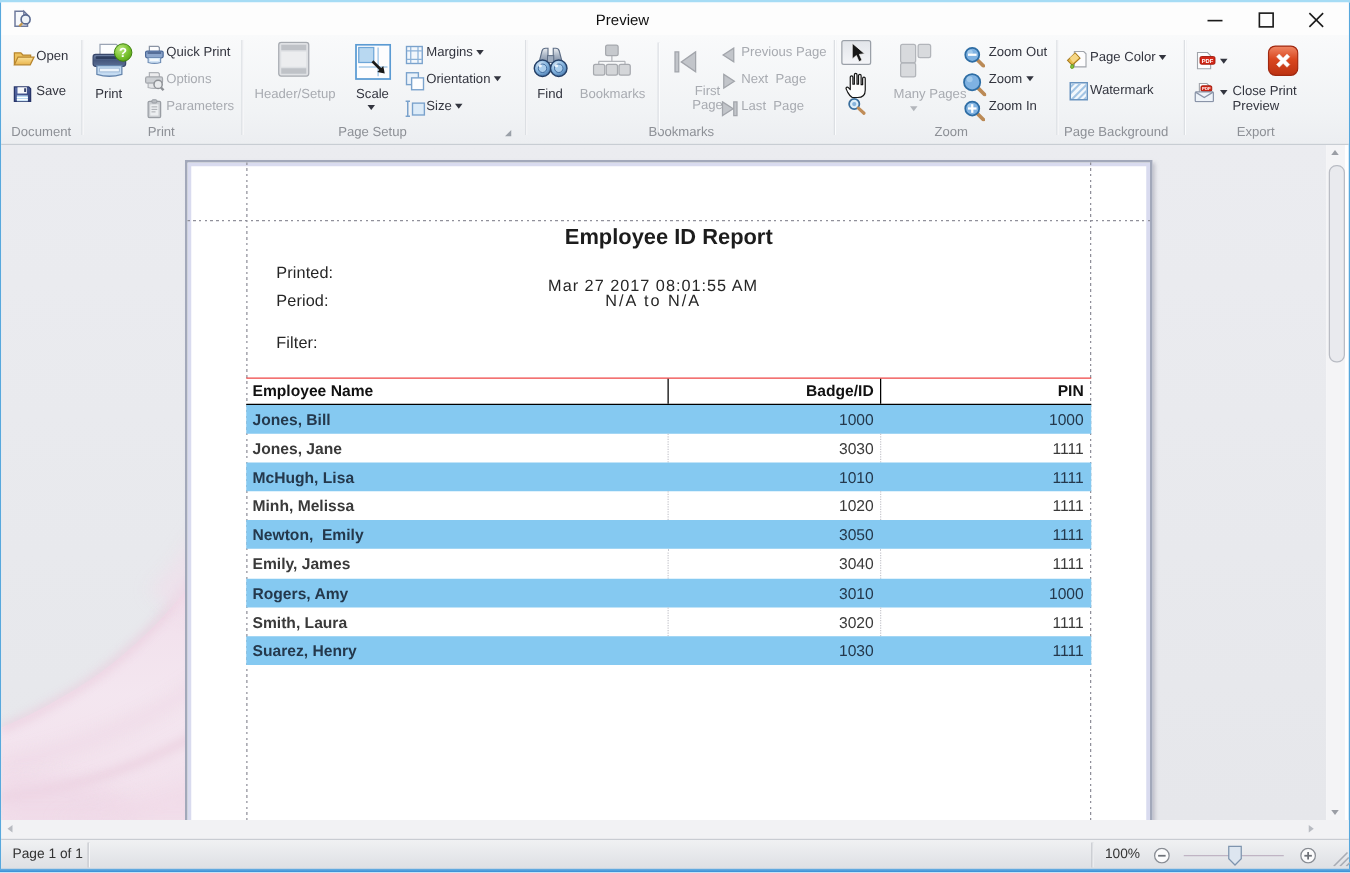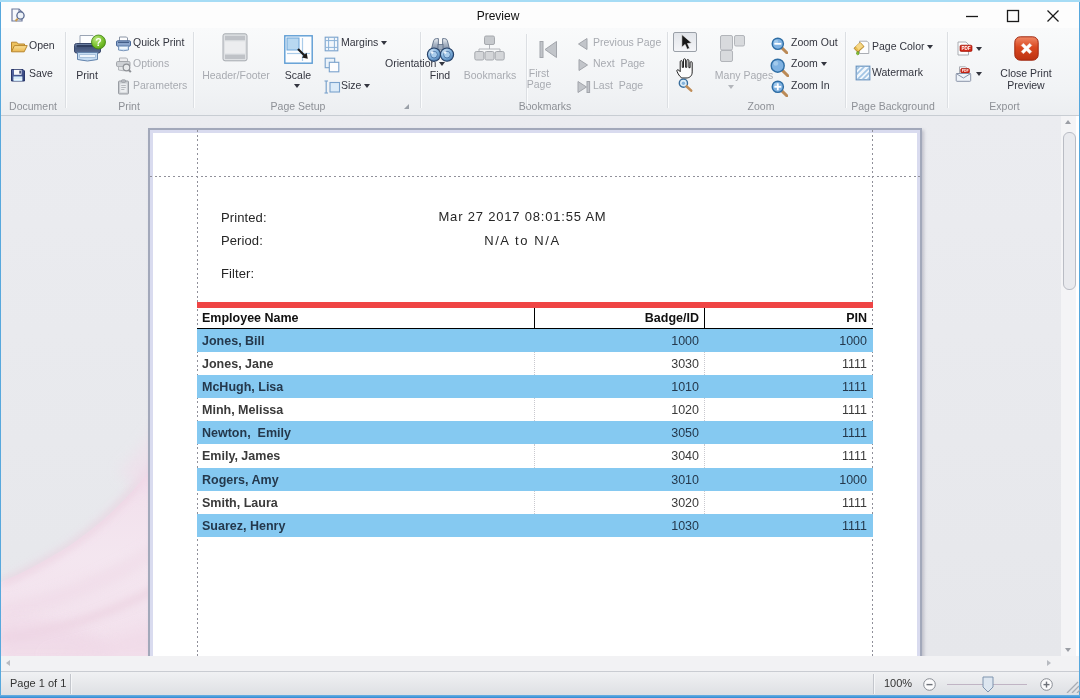--- a/index.html
+++ b/index.html
@@ -27,21 +27,21 @@
 
 #preview{position:absolute;left:1px;top:116px;width:1060px;height:540px;background:linear-gradient(#ebecf0,#e6e7eb);overflow:hidden;}
 #page{position:absolute;left:147px;top:12px;width:770px;height:540px;background:#fff;border:2px solid #a2a8ba;box-shadow:inset 0 0 0 3px #d9dbef, 2px 2px 3px rgba(130,130,150,.4);}
 
 #vscroll{position:absolute;left:1061px;top:116px;width:15px;height:540px;background:#f4f4f6;}
 #vthumb{position:absolute;left:2px;top:16px;width:11px;height:156px;background:#e9eaee;border:1px solid #b9bcc4;border-radius:6px;}
 #hscroll{position:absolute;left:1px;top:656px;width:1059px;height:15px;background:#f2f2f4;}
 #scorner{position:absolute;left:1060px;top:656px;width:19px;height:15px;background:#f2f2f4;}
 
 #statusbar{position:absolute;left:1px;top:671px;width:1078px;height:24px;background:linear-gradient(#f0f1f3,#dddfe3);border-top:1px solid #c9ccd2;font-size:11px;color:#333;}
-.rpt{font-size:13px;color:#262626;letter-spacing:0.1px;}.vls{letter-spacing:0.8px;}.vls2{letter-spacing:1.6px;}
+.rpt{font-size:13px;color:#262626;letter-spacing:0.1px;}.vls{letter-spacing:0.8px;margin-top:12px;}.vls2{letter-spacing:1.6px;}
 .trow{height:23.2px;position:relative;font-size:12.5px;color:#3a3a3a;}
 .trow.blue{background:#85c9f1;color:#24384c;}
 .trow .c1{position:absolute;left:5px;top:5px;font-weight:bold;}
 .trow .c2{position:absolute;left:337px;top:5px;width:165px;text-align:right;}
 .trow .c3{position:absolute;left:507px;top:5px;width:163px;text-align:right;}
 .trow.white .vline1{position:absolute;left:337px;top:0;width:1px;height:23.2px;border-left:1px dotted #c9c9cf;}
 .trow.white .vline2{position:absolute;left:507px;top:0;width:1px;height:23.2px;border-left:1px dotted #c9c9cf;}
 </style>
 </head>
 <body>
@@ -160,21 +160,21 @@
           <line x1="5.2" y1="10.5" x2="8.4" y2="10.5" stroke="#a9acb1" stroke-width="0.8"></line>
         </svg></div>
     <div class="rtext dis abs" style="left:132px;top:51px;">Parameters</div>
 
     <div class="icon" id="ic-hf" style="left:221px;top:5px;"><svg width="26" height="29" viewBox="0 0 26 29">
           <rect x="1" y="0.8" width="24" height="27" rx="2" fill="#dfe1e4" stroke="#a6aab0" stroke-width="1"></rect>
           <rect x="3" y="2.8" width="20" height="4.4" fill="#bfc2c7"></rect>
           <rect x="3" y="21.6" width="20" height="4.4" fill="#bfc2c7"></rect>
           <rect x="3" y="8.4" width="20" height="12" fill="#ecedef"></rect>
         </svg></div>
-    <div class="rtext dis abs" style="left:196px;top:41px;width:78px;text-align:center;">Header/Footer</div>
+    <div class="rtext dis abs" style="left:196px;top:41px;width:78px;text-align:center;">Header/Setup</div>
     <div class="icon" id="ic-scale" style="left:283px;top:7px;"><svg width="29" height="29" viewBox="0 0 29 29">
           <rect x="0.8" y="0.8" width="27.4" height="27.4" fill="#fdfdfe" stroke="#5b9bd3" stroke-width="1.4"></rect>
           <rect x="3" y="3" width="12" height="12" fill="#b8d8f1" stroke="#6ea6d8" stroke-width="1"></rect>
           <line x1="18.5" y1="3" x2="18.5" y2="26" stroke="#a9cbe9" stroke-width="1.2"></line>
           <line x1="3" y1="18.5" x2="26" y2="18.5" stroke="#a9cbe9" stroke-width="1.2"></line>
           <line x1="14" y1="14" x2="22" y2="22" stroke="#1a1a1a" stroke-width="2.2"></line>
           <path d="M23.8,23.8 l-6,-1.2 l4.8,-4.8 Z" fill="#1a1a1a"></path>
         </svg></div>
     <div class="rtext abs" style="left:271px;top:41px;width:52px;text-align:center;">Scale</div>
     <div class="abs arrow-down" style="left:293px;top:56px;"></div>
@@ -183,21 +183,21 @@
           <line x1="4.6" y1="1.5" x2="4.6" y2="14.5" stroke="#8cb2d8" stroke-width="1"></line>
           <line x1="10.4" y1="1.5" x2="10.4" y2="14.5" stroke="#8cb2d8" stroke-width="1"></line>
           <line x1="1.5" y1="4.6" x2="13.5" y2="4.6" stroke="#8cb2d8" stroke-width="1"></line>
           <line x1="1.5" y1="11.4" x2="13.5" y2="11.4" stroke="#8cb2d8" stroke-width="1"></line>
         </svg></div>
     <div class="rtext abs" style="left:340px;top:8px;">Margins <span class="arrow-down"></span></div>
     <div class="icon" id="ic-orient" style="left:323px;top:29px;"><svg width="16" height="16" viewBox="0 0 16 16">
           <rect x="1.2" y="1.2" width="9.5" height="9.5" fill="#eaf2fa" stroke="#7aa2cc" stroke-width="1.1"></rect>
           <rect x="5.3" y="5.3" width="9.5" height="9.5" fill="#fdfdfe" stroke="#7aa2cc" stroke-width="1.1"></rect>
         </svg></div>
-    <div class="rtext abs" style="left:340px;top:29px;margin-left:44px;">Orientation <span class="arrow-down"></span></div>
+    <div class="rtext abs" style="left:340px;top:29px;">Orientation <span class="arrow-down"></span></div>
     <div class="icon" id="ic-size" style="left:323px;top:51px;"><svg width="17" height="16" viewBox="0 0 17 16">
           <line x1="2.2" y1="2" x2="2.2" y2="14" stroke="#7aa2cc" stroke-width="1.2"></line>
           <line x1="0.5" y1="2" x2="4" y2="2" stroke="#7aa2cc" stroke-width="1.1"></line>
           <line x1="0.5" y1="14" x2="4" y2="14" stroke="#7aa2cc" stroke-width="1.1"></line>
           <rect x="6" y="3.5" width="9.5" height="9.5" fill="#dcebf8" stroke="#7aa2cc" stroke-width="1.1"></rect>
         </svg></div>
     <div class="rtext abs" style="left:340px;top:51px;">Size <span class="arrow-down"></span></div>
 
     <div class="icon" id="ic-find" style="left:425px;top:8px;"><svg width="29" height="28" viewBox="0 0 29 28">
 <defs>
@@ -234,21 +234,21 @@
           <rect x="0.8" y="16.5" width="9" height="8.5" rx="1.5" fill="#d4d6d9" stroke="#a6a9ae" stroke-width="1"></rect>
           <rect x="11" y="16.5" width="9" height="8.5" rx="1.5" fill="#d4d6d9" stroke="#a6a9ae" stroke-width="1"></rect>
           <rect x="21.2" y="16.5" width="9" height="8.5" rx="1.5" fill="#d4d6d9" stroke="#a6a9ae" stroke-width="1"></rect>
         </svg></div>
     <div class="rtext dis abs" style="left:459px;top:41px;width:60px;text-align:center;">Bookmarks</div>
     <div class="gsep" style="left:525px;top:6px;height:72px;"></div>
     <div class="icon" id="ic-first" style="left:537px;top:12px;"><svg width="21" height="19" viewBox="0 0 21 19">
           <rect x="2" y="1.5" width="3" height="16" fill="#c2c5ca" stroke="#a2a5ab" stroke-width="1"></rect>
           <path d="M18.5,1.5 L7,9.5 L18.5,17.5 Z" fill="#c2c5ca" stroke="#a2a5ab" stroke-width="1"></path>
         </svg></div>
-    <div class="rtext dis abs" style="left:512px;top:40px;width:52px;text-align:center;line-height:11px;">First<br>Page</div>
+    <div class="rtext dis abs" style="left:539px;top:40px;width:52px;text-align:center;line-height:11px;">First<br>Page</div>
     <div class="icon" id="ic-prev" style="left:575px;top:9px;"><svg width="14" height="14" viewBox="0 0 14 14">
           <path d="M11,1.5 L2.5,7 L11,12.5 Z" fill="#c2c5ca" stroke="#a2a5ab" stroke-width="1"></path>
         </svg></div>
     <div class="rtext dis abs" style="left:592px;top:8px;">Previous Page</div>
     <div class="icon" id="ic-next" style="left:575px;top:30px;"><svg width="14" height="14" viewBox="0 0 14 14">
           <path d="M3,1.5 L11.5,7 L3,12.5 Z" fill="#c2c5ca" stroke="#a2a5ab" stroke-width="1"></path>
         </svg></div>
     <div class="rtext dis abs" style="left:592px;top:29px;">Next&nbsp; Page</div>
     <div class="icon" id="ic-last" style="left:575px;top:52px;"><svg width="16" height="14" viewBox="0 0 16 14">
           <path d="M2,1.5 L10.5,7 L2,12.5 Z" fill="#c2c5ca" stroke="#a2a5ab" stroke-width="1"></path>
@@ -344,21 +344,21 @@
           <defs>
             <linearGradient id="gcl" x1="0" y1="0" x2="0" y2="1">
               <stop offset="0" stop-color="#f08866"></stop>
               <stop offset="0.45" stop-color="#da4820"></stop>
               <stop offset="1" stop-color="#bc3212"></stop>
             </linearGradient>
           </defs>
           <rect x="0.8" y="0.8" width="23.4" height="23.4" rx="5.5" fill="url(#gcl)" stroke="#a02810" stroke-width="1"></rect>
           <path d="M7.2,9.4 L9.4,7.2 L12.5,10.3 L15.6,7.2 L17.8,9.4 L14.7,12.5 L17.8,15.6 L15.6,17.8 L12.5,14.7 L9.4,17.8 L7.2,15.6 L10.3,12.5 Z" fill="#fff" stroke="#e8d8d4" stroke-width="0.5"></path>
         </svg></div>
-    <div class="rtext abs" style="left:985px;top:40px;width:80px;text-align:center;line-height:11.5px;">Close Print<br>Preview</div>
+    <div class="rtext abs" style="left:985px;top:40px;width:80px;text-align:left;line-height:11.5px;">Close Print<br>Preview</div>
   </div>
   <div id="preview">
     <div id="waves">
         <svg width="150" height="540" viewBox="0 0 150 540" style="position:absolute;left:0;top:0;">
 <defs>
 <filter id="blr" x="-40%" y="-40%" width="180%" height="180%">
               <feGaussianBlur stdDeviation="4"></feGaussianBlur>
             </filter>
 <filter id="blr2" x="-40%" y="-40%" width="180%" height="180%">
               <feGaussianBlur stdDeviation="7"></feGaussianBlur>
@@ -376,27 +376,28 @@
 <path d="M160,470 C110,498 55,516 0,522" fill="none" stroke="#e7c6d8" stroke-width="5" filter="url(#blr)" opacity="0.7"></path>
 <path d="M120,540 C90,512 50,500 0,505 L0,540 Z" fill="#eed6e5" opacity="0.6" filter="url(#blr2)"></path>
 <path d="M160,505 C120,520 80,532 40,540 L160,540 Z" fill="#f0d9e7" opacity="0.65" filter="url(#blr2)"></path>
 </svg>
       </div>
     <div id="page">
 
       <div class="abs" style="left:47px;top:0;width:1px;height:535px;background:repeating-linear-gradient(to bottom,#90909a 0,#90909a 2px,transparent 2px,transparent 4.6px);"></div>
       <div class="abs" style="left:722px;top:0;width:1px;height:535px;background:repeating-linear-gradient(to bottom,#90909a 0,#90909a 2px,transparent 2px,transparent 4.6px);"></div>
       <div class="abs" style="left:0;top:46px;width:770px;height:1px;background:repeating-linear-gradient(to right,#90909a 0,#90909a 2px,transparent 2px,transparent 4.6px);"></div>
+      <div class="abs" style="left:0;top:49px;width:770px;text-align:center;font-size:17.5px;font-weight:bold;color:#1c1c1c;" id="rpt-title">Employee ID Report</div>
       <div class="abs rpt" style="left:71px;top:80px;">Printed:</div>
       <div class="abs rpt vls" style="left:220px;top:79px;width:305px;text-align:center;">Mar 27 2017 08:01:55 AM</div>
       <div class="abs rpt" style="left:71px;top:103px;">Period:</div>
       <div class="abs rpt vls2" style="left:220px;top:103px;width:305px;text-align:center;">N/A to N/A</div>
       <div class="abs rpt" style="left:71px;top:136px;">Filter:</div>
       <div id="rpt-table" class="abs" style="left:47px;top:171.5px;width:676px;">
-        <div id="thead" style="height:20px;border-top:6px solid #ef4444;border-bottom:1px solid #000;position:relative;font-weight:bold;font-size:12.5px;color:#111;">
+        <div id="thead" style="height:20px;border-top:1px solid #ef4444;border-bottom:1px solid #000;position:relative;font-weight:bold;font-size:12.5px;color:#111;">
           <div class="abs" style="left:5px;top:3px;">Employee Name</div>
           <div class="abs" style="left:337px;top:3px;width:165px;text-align:right;">Badge/ID</div>
           <div class="abs" style="left:507px;top:3px;width:163px;text-align:right;">PIN</div>
           <div class="abs" style="left:337px;top:0;width:1px;height:20px;background:#000;"></div>
           <div class="abs" style="left:507px;top:0;width:1px;height:20px;background:#000;"></div>
         </div>
         <div id="tbody">
           <div class="trow blue">
               <span class="c1">Jones, Bill</span>
               <span class="c2">1000</span>

